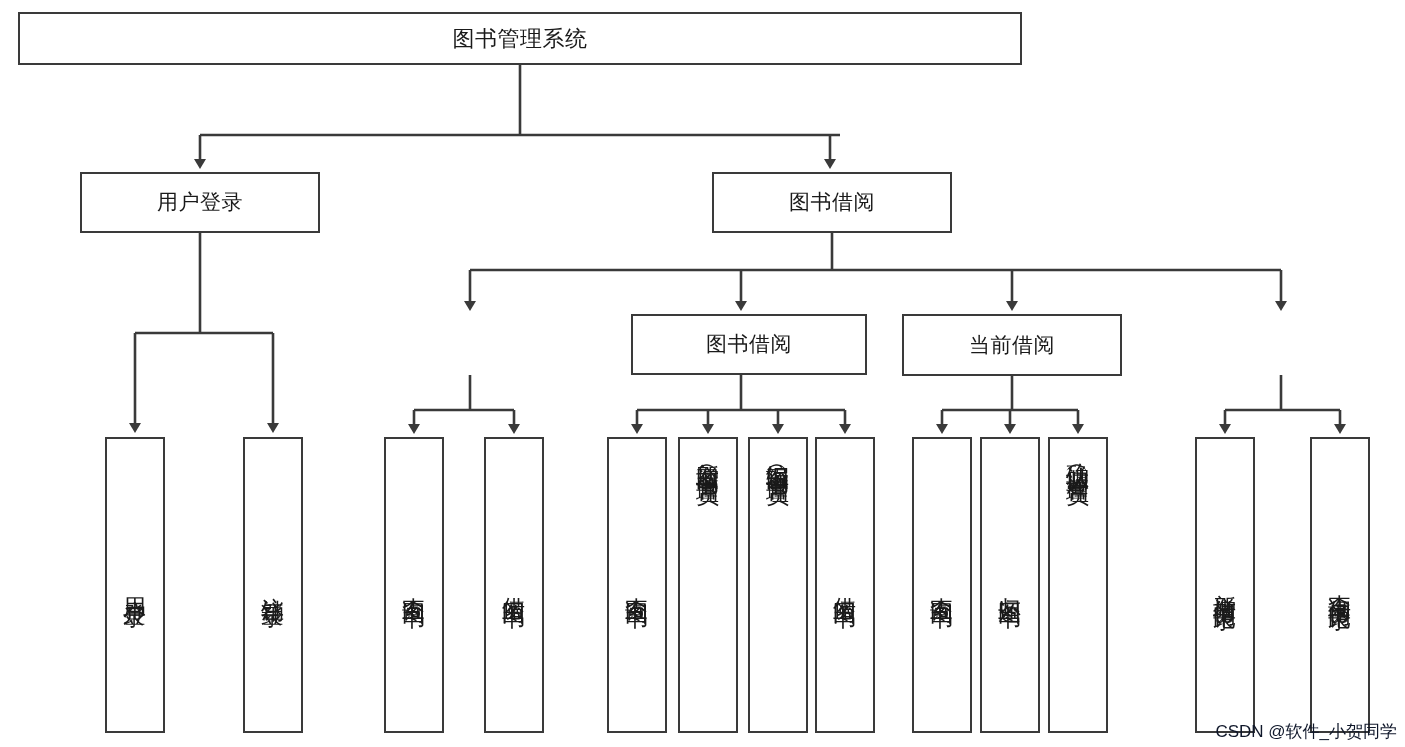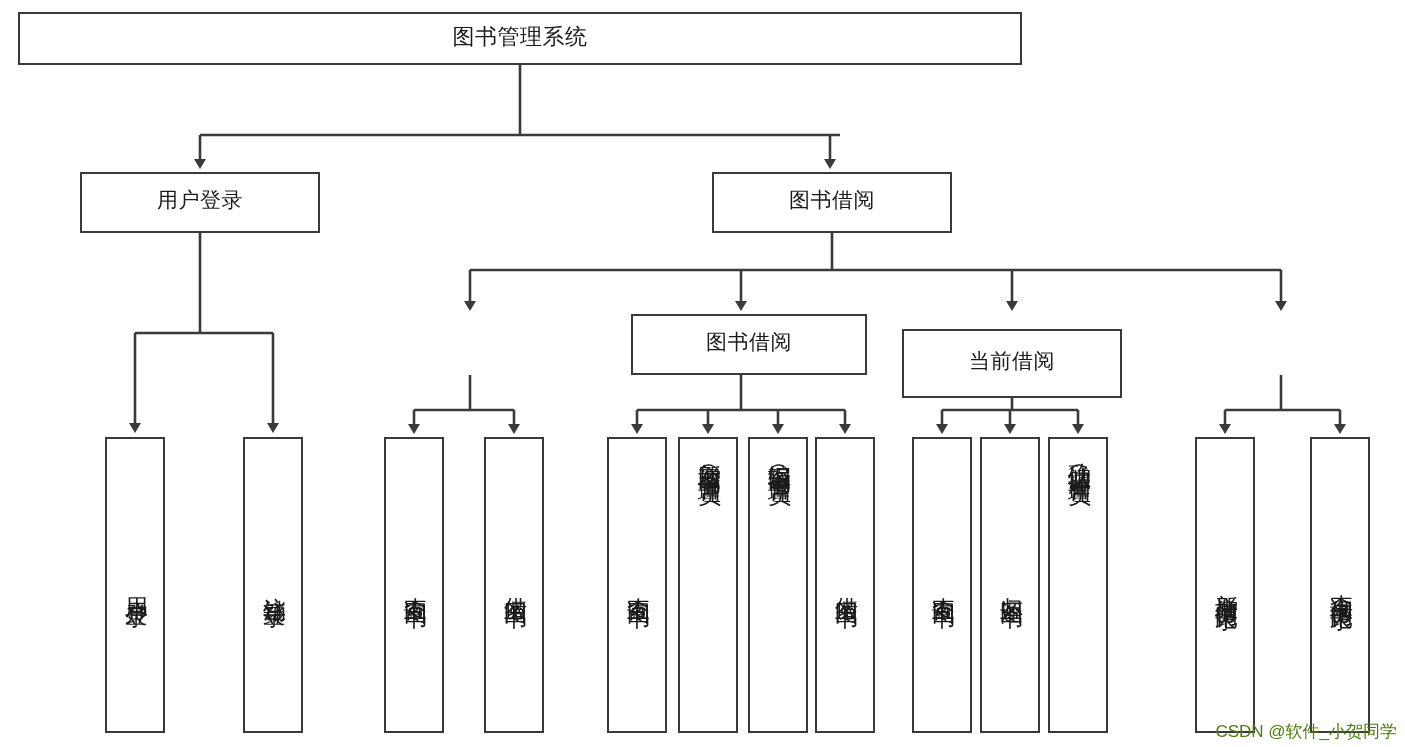--- a/index.html
+++ b/index.html
@@ -34,21 +34,20 @@
     display: flex;
     align-items: center;
     justify-content: center;
     color: #1a1a1a;
   }
   .node .label {
     display: block;
     text-align: center;
     line-height: 1.25;
     white-space: nowrap;
-    font-family: Liberation Mono, monospace;
   }
   
   .node.h .label {
     font-size: 21px;
     letter-spacing: 0.5px;
   }
   .node.root .label {
     font-size: 22px;
   }
   
@@ -67,21 +66,21 @@
   }
   .node.v.mid {
     align-items: center;
     padding-top: 0;
   }
   .watermark {
     position: absolute;
     right: 8px;
     bottom: 4px;
     font-size: 17px;
-    color: #4d7c0f;
+    color: #0f172a;
     white-space: nowrap;
     font-family: "Liberation Sans", "DejaVu Sans", sans-serif;
   }
 </style>
 </head>
 <body>
 
 <div id="canvas">
 
   <svg class="connectors" viewBox="0 0 1405 747" xmlns="http://www.w3.org/2000/svg">
@@ -141,21 +140,21 @@
   <div class="node h" style="left:80px; top:172px; width:240px; height:61px;">
     <span class="label">用户登录</span>
   </div>
   <div class="node h" style="left:712px; top:172px; width:240px; height:61px;">
     <span class="label">图书借阅</span>
   </div>
 
   <div class="node h" style="left:631px; top:314px; width:236px; height:61px;">
     <span class="label">图书借阅</span>
   </div>
-  <div class="node h" style="left:902px; top:314px; width:220px; height:69px;margin-top:15px;">
+  <div class="node h" style="left:902px; top:314px; width:220px; height:62px;">
     <span class="label">当前借阅</span>
   </div>
 
   <div class="node v mid" style="left:105px; top:437px; width:60px; height:296px;">
     <span class="label">用户登录</span>
   </div>
   <div class="node v mid" style="left:243px; top:437px; width:60px; height:296px;">
     <span class="label">注销登录</span>
   </div>
 

